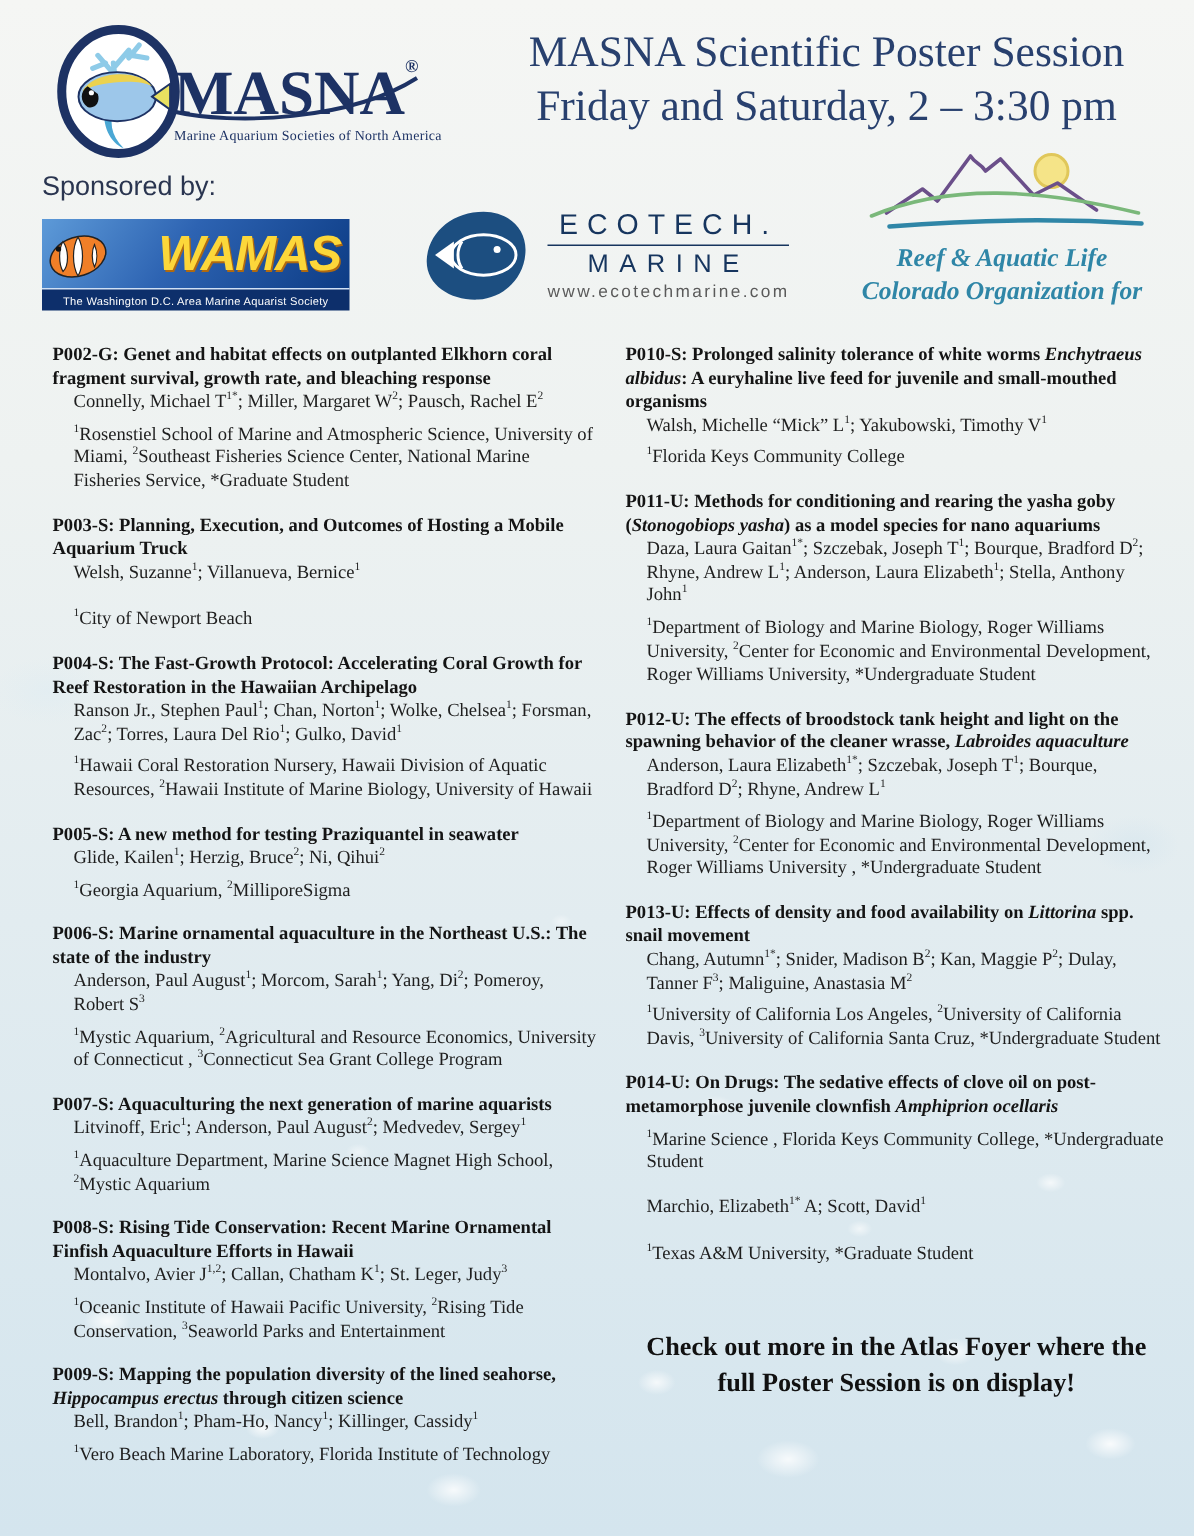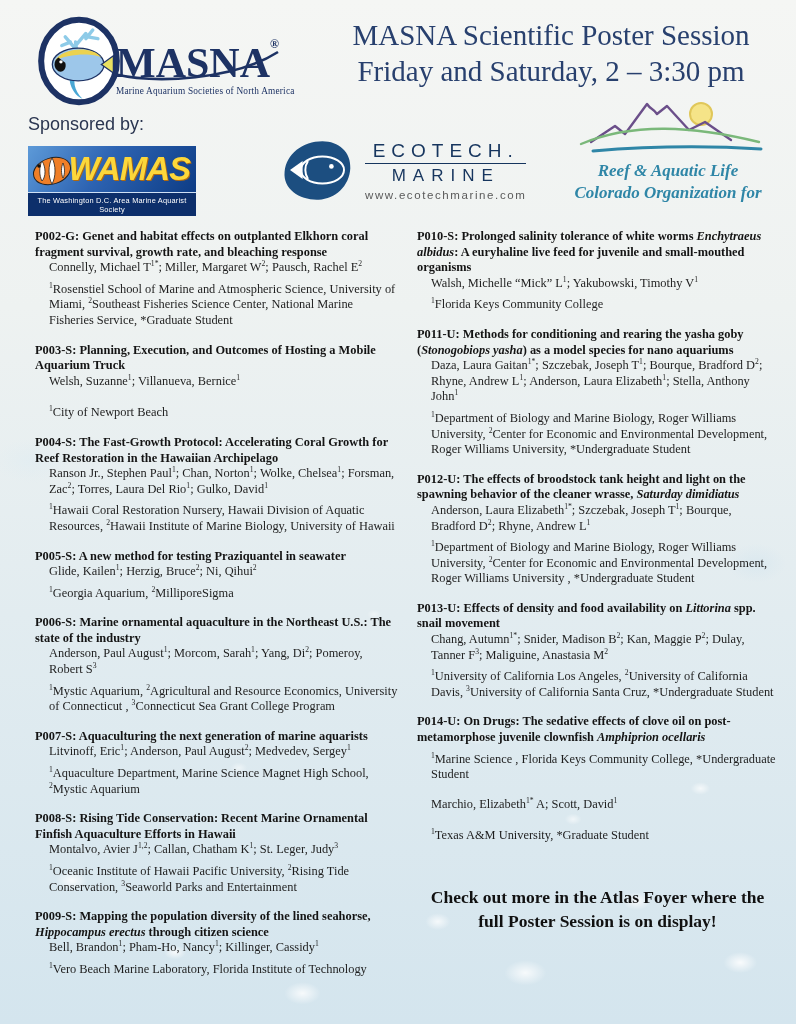--- a/index.html
+++ b/index.html
@@ -30,21 +30,21 @@
   .masna-word{font-family:"Liberation Serif",serif;font-weight:bold;font-size:42px;line-height:1;
     color:#1d3264;letter-spacing:0px;}
   .masna-word .reg{font-size:12px;vertical-align:top;position:relative;top:-4px;}
   .swoosh{position:absolute;left:-4px;top:6px;width:168px;height:36px;pointer-events:none;}
   .masna-tagline{font-size:9.3px;color:#1d3264;margin-top:2px;letter-spacing:.2px;}
   .title-block{position:absolute;left:320px;top:18px;width:462px;text-align:center;
     color:#28406e;font-size:29px;line-height:1.24;font-family:"Liberation Serif",serif;}
   
   .sponsor-label{position:absolute;left:28px;top:114px;font-family:"Liberation Sans",sans-serif;
     font-size:18px;color:#2a3550;}
-  .wamas{position:absolute;left:28px;top:146px;width:168px;}
+  .wamas{position:absolute;left:28px;top:146px;width:205px;}
   .wamas-main{position:relative;height:46px;background:linear-gradient(125deg,#5d9ad8 0%,#2d63b2 45%,#0d3c85 100%);
     display:flex;align-items:center;justify-content:flex-end;padding-right:6px;box-sizing:border-box;}
   .wamas-fish{position:absolute;left:2px;top:1px;}
   .wamas-word{font-family:"Liberation Sans",sans-serif;font-style:italic;font-weight:bold;
     font-size:33px;color:#fcd73a;letter-spacing:-1px;text-shadow:1px 1px 0 #b06a10;}
   .wamas-strip{background:#0d2f6b;color:#ffffff;font-family:"Liberation Sans",sans-serif;
     font-size:7.4px;text-align:center;padding:2.5px 0;letter-spacing:.2px;border-top:1px solid #cfe0f5;}
   .ecotech{position:absolute;left:281px;top:134px;display:flex;align-items:center;}
   .eco-icon{flex:0 0 auto;}
   .eco-text{margin-left:12px;text-align:center;}
@@ -202,21 +202,21 @@
             <div class="entry-title">P010-S: Prolonged salinity tolerance of white worms <i>Enchytraeus albidus</i>: A euryhaline live feed for juvenile and small-mouthed organisms</div>
             <div class="entry-authors">Walsh, Michelle “Mick” L<sup>1</sup>; Yakubowski, Timothy V<sup>1</sup></div>
             <div class="entry-affiliations"><sup>1</sup>Florida Keys Community College</div>
           </div>
           <div class="entry">
             <div class="entry-title">P011-U: Methods for conditioning and rearing the yasha goby (<i>Stonogobiops yasha</i>) as a model species for nano aquariums</div>
             <div class="entry-authors">Daza, Laura Gaitan<sup>1*</sup>; Szczebak, Joseph T<sup>1</sup>; Bourque, Bradford D<sup>2</sup>; Rhyne, Andrew L<sup>1</sup>; Anderson, Laura Elizabeth<sup>1</sup>; Stella, Anthony John<sup>1</sup></div>
             <div class="entry-affiliations"><sup>1</sup>Department of Biology and Marine Biology, Roger Williams University, <sup>2</sup>Center for Economic and Environmental Development, Roger Williams University, *Undergraduate Student</div>
           </div>
           <div class="entry">
-            <div class="entry-title">P012-U: The effects of broodstock tank height and light on the spawning behavior of the cleaner wrasse, <i>Saturday dimidiatus</i></div>
+            <div class="entry-title">P012-U: The effects of broodstock tank height and light on the spawning behavior of the cleaner wrasse, <i>Labroides aquaculture</i></div>
             <div class="entry-authors">Anderson, Laura Elizabeth<sup>1*</sup>; Szczebak, Joseph T<sup>1</sup>; Bourque, Bradford D<sup>2</sup>; Rhyne, Andrew L<sup>1</sup></div>
             <div class="entry-affiliations"><sup>1</sup>Department of Biology and Marine Biology, Roger Williams University, <sup>2</sup>Center for Economic and Environmental Development, Roger Williams University , *Undergraduate Student</div>
           </div>
           <div class="entry">
             <div class="entry-title">P013-U: Effects of density and food availability on <i>Littorina</i> spp. snail movement</div>
             <div class="entry-authors">Chang, Autumn<sup>1*</sup>; Snider, Madison B<sup>2</sup>; Kan, Maggie P<sup>2</sup>; Dulay, Tanner F<sup>3</sup>; Maliguine, Anastasia M<sup>2</sup></div>
             <div class="entry-affiliations"><sup>1</sup>University of California Los Angeles, <sup>2</sup>University of California Davis, <sup>3</sup>University of California Santa Cruz, *Undergraduate Student</div>
           </div>
           <div class="entry">
             <div class="entry-title">P014-U: On Drugs: The sedative effects of clove oil on post-metamorphose juvenile clownfish <i>Amphiprion ocellaris</i></div>

